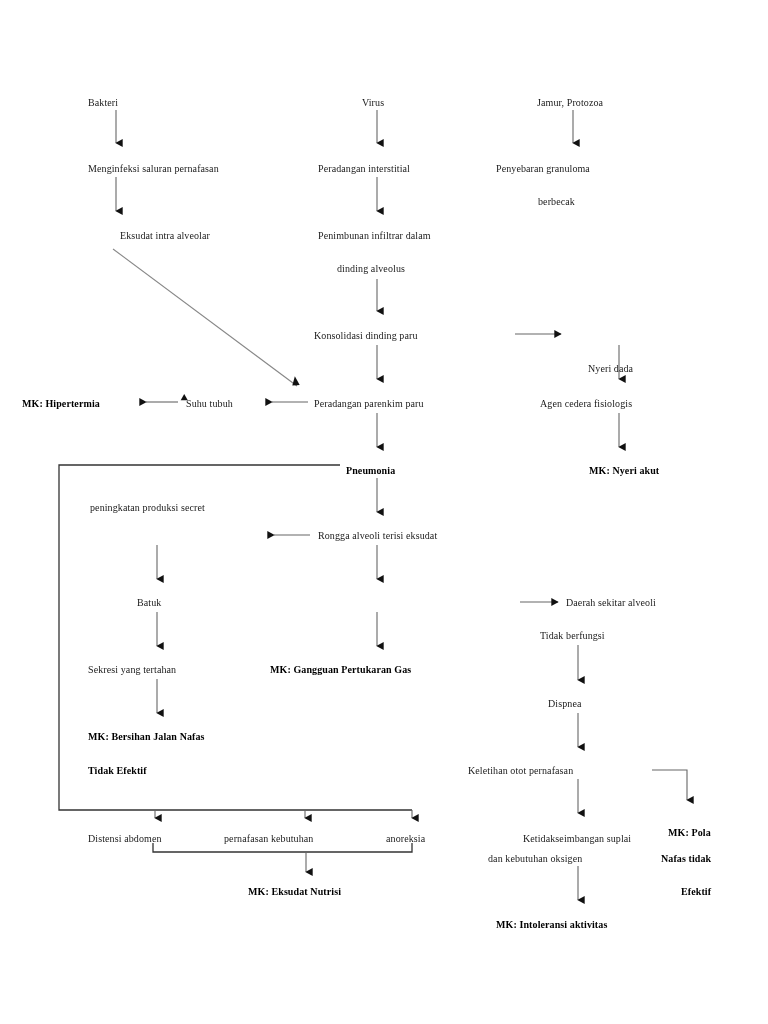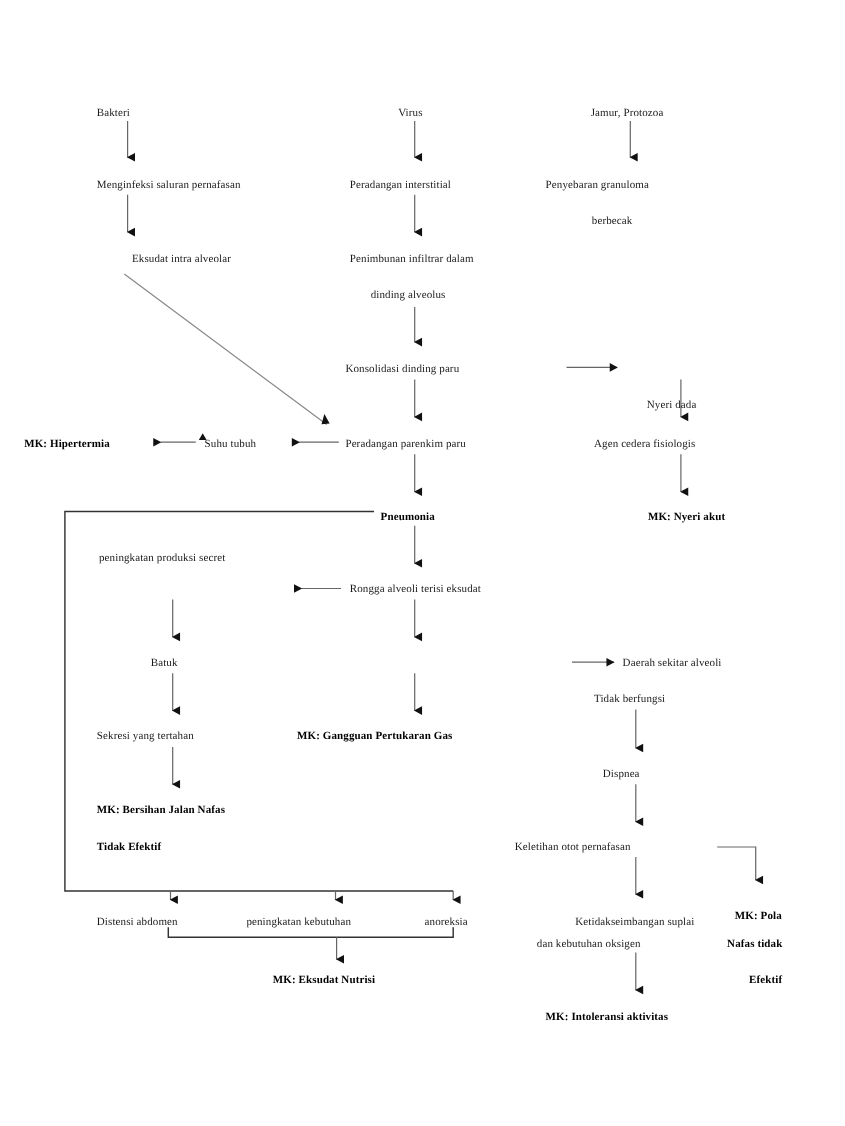--- a/index.html
+++ b/index.html
@@ -148,21 +148,21 @@
 
   <div class="node" style="left:88px; top:662px;">Sekresi yang tertahan</div>
   <div class="node bold" style="left:270px; top:662px;">MK: Gangguan Pertukaran Gas</div>
   <div class="node" style="left:548px; top:696px;">Dispnea</div>
 
   <div class="node bold" style="left:88px; top:729px;">MK: Bersihan Jalan Nafas</div>
   <div class="node bold" style="left:88px; top:763px;">Tidak Efektif</div>
   <div class="node" style="left:468px; top:763px;">Keletihan otot pernafasan</div>
 
   <div class="node" style="left:88px; top:831px;">Distensi abdomen</div>
-  <div class="node" style="left:224px; top:831px;">peningkatan kebutuhan</div>
+  <div class="node" style="left:224px; top:831px;">pernafasan kebutuhan</div>
   <div class="node" style="left:386px; top:831px;">anoreksia</div>
   <div class="node" style="left:523px; top:831px;">Ketidakseimbangan suplai</div>
   <div class="node bold" style="left:668px; top:825px;">MK: Pola</div>
   <div class="node bold" style="left:661px; top:851px;">Nafas tidak</div>
   <div class="node" style="left:488px; top:851px;">dan kebutuhan oksigen</div>
   <div class="node bold" style="left:681px; top:884px;">Efektif</div>
 
   <div class="node bold" style="left:248px; top:884px;">MK: Eksudat Nutrisi</div>
   <div class="node bold" style="left:496px; top:917px;">MK: Intoleransi aktivitas</div>
 

